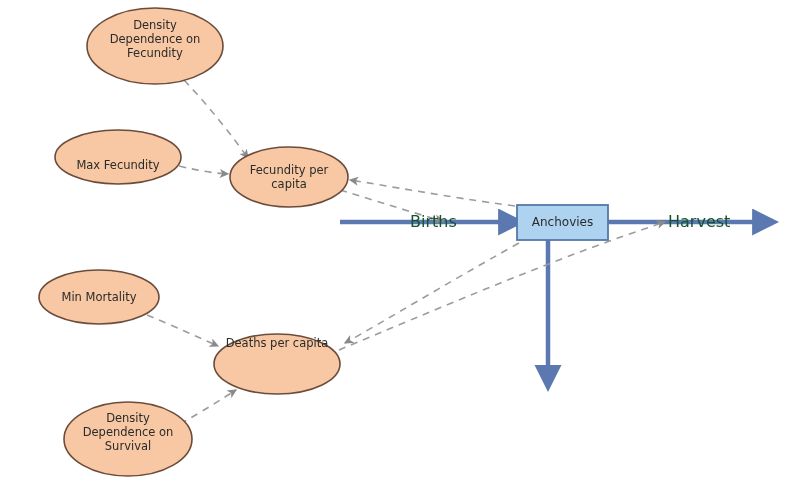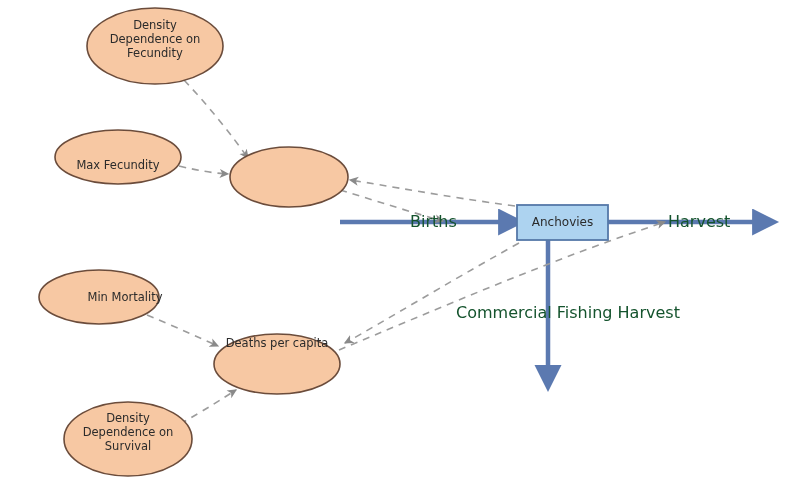--- a/index.html
+++ b/index.html
@@ -90,30 +90,31 @@
       <rect x="517" y="205" width="91" height="35" fill="#ADD3F0" stroke="#5578A8" stroke-width="1.8"></rect>
     </g>
   </svg>
 
   <div class="node-label" style="left:87px;top:18px;width:136px;">Density
 Dependence on
 Fecundity</div>
 
   <div class="node-label" style="left:55px;top:150px;width:126px;margin-top:8px;">Max Fecundity</div>
 
+  <div class="node-label" style="left:230px;top:163px;width:118px;">Fecundity per
+capita</div>
 
-  <div class="node-label" style="left:39px;top:290px;width:120px;margin-left:26px;">Min Mortality</div>
+  <div class="node-label" style="left:39px;top:290px;width:120px;">Min Mortality</div>
 
   <div class="node-label" style="left:214px;top:336px;width:126px;">Deaths per capita</div>
 
   <div class="node-label" style="left:64px;top:411px;width:128px;">Density
 Dependence on
 Survival</div>
 
   <div class="node-label" style="left:517px;top:215px;width:91px;font-size:12px;">Anchovies</div>
 
   <div class="flow-label" style="left:410px;top:215px;">Births</div>
 
   <div class="flow-label" style="left:668px;top:215px;">Harvest</div>
 
-  <div class="flow-label" style="left:456px;top:306px;">Commercial Fishing Harvest</div>
 
 </div>
 
 </body></html>

